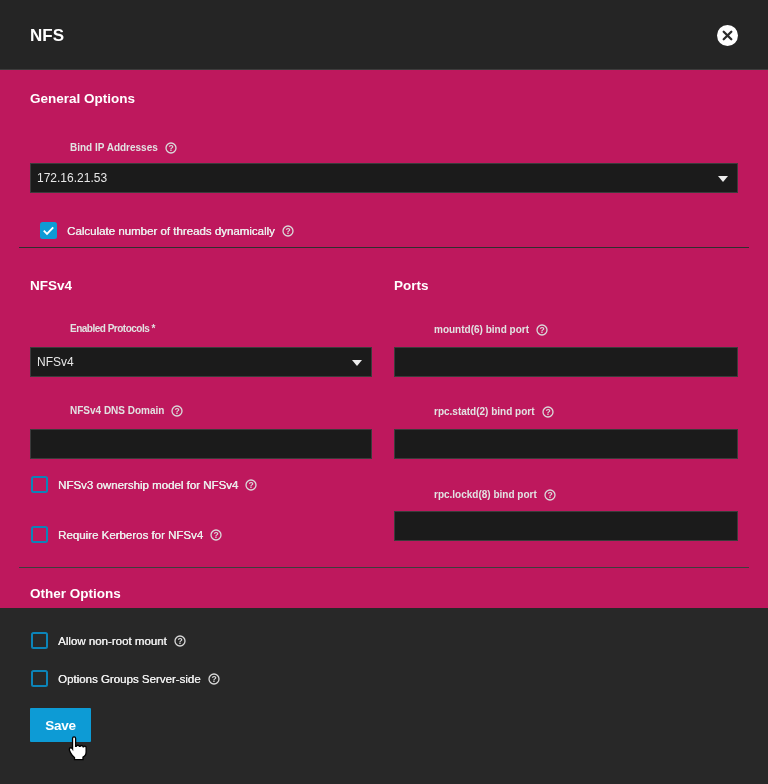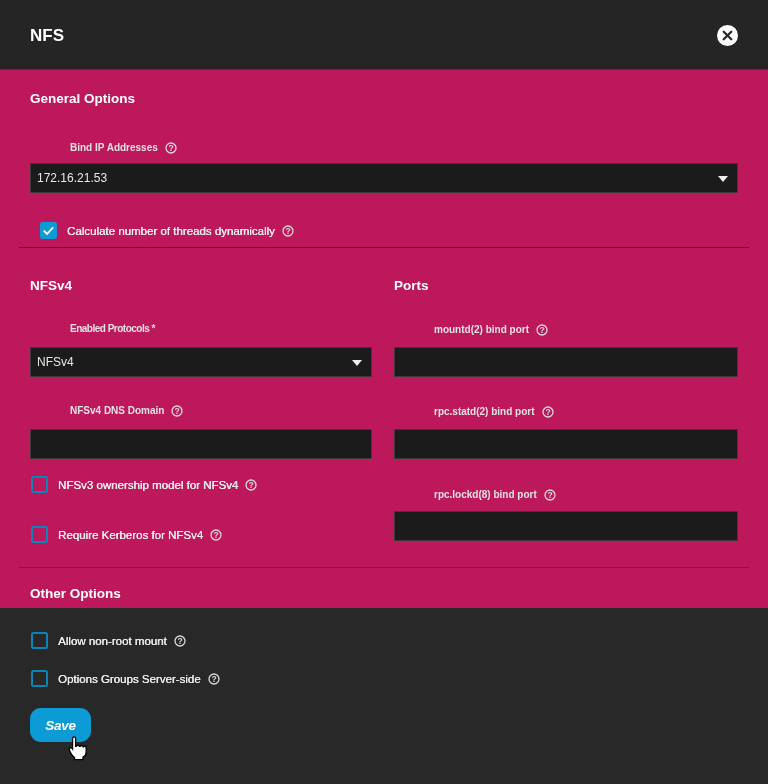--- a/index.html
+++ b/index.html
@@ -19,22 +19,22 @@
   .caret { position:absolute; right:9px; top:12px; width:0; height:0;
     border-left:5.5px solid transparent; border-right:5.5px solid transparent;
     border-top:6.5px solid #ededed; }
   .cbrow { position:absolute; display:flex; align-items:center; height:17px; }
   .cb { width:17px; height:17px; border-radius:2.5px; flex:0 0 auto; }
   .cb.on { background:#0d9bd5; }
   .cb.off { border:2px solid #0c84b8; background:transparent; }
   .cblbl { margin-left:10px; font-size:11.5px; font-weight:400; color:#ececec; text-shadow:0.35px 0 0 #ececec; }
   .div2 { position:absolute; left:19px; width:730px; height:1px; }
   .save { position:absolute; left:30px; top:708px; width:61px; height:34px; background:#0d9bd5;
-    border-radius:11px; color:#fff; font-size:13.5px; letter-spacing:-0.2px; font-weight:700; display:flex;
-    align-items:center; justify-content:center;font-style:italic; }
+    border-radius:1px; color:#fff; font-size:13.5px; letter-spacing:-0.2px; font-weight:700; display:flex;
+    align-items:center; justify-content:center; }
 </style>
 </head>
 <body>
 <div id="page">
   <div class="hdr"></div>
   <div class="title">NFS</div>
   <svg class="close" viewBox="0 0 21 21">
     <circle cx="10.5" cy="10.5" r="10.5" fill="#ffffff"></circle>
     <path d="M6.7 6.7 L14.3 14.3 M14.3 6.7 L6.7 14.3" stroke="#2b2b2b" stroke-width="2.3" stroke-linecap="round"></path>
   </svg>
@@ -71,21 +71,21 @@
 
   <div class="lblrow" style="left:30px; top:323px;">
     <span class="lbl" style="letter-spacing:-0.5px;">Enabled Protocols *</span>
   </div>
   <div class="inp" style="left:30px; top:347px; width:342px;">
     <span class="txt">NFSv4</span>
     <span class="caret"></span>
   </div>
 
   <div class="lblrow" style="left:394px; top:324px;">
-    <span class="lbl">mountd(2) bind port</span>
+    <span class="lbl">mountd(6) bind port</span>
     <svg class="q" width="12" height="12" viewBox="0 0 12 12">
         <circle cx="6" cy="6" r="5" fill="none" stroke="#dadada" stroke-width="1.3"></circle>
         <text x="6" y="8.9" font-size="8.6" font-weight="700" fill="#dadada" text-anchor="middle" font-family="Liberation Sans">?</text>
       </svg>
   </div>
   <div class="inp" style="left:394px; top:347px; width:344px;"></div>
 
   <div class="lblrow" style="left:30px; top:405px;">
     <span class="lbl">NFSv4 DNS Domain</span>
     <svg class="q" width="12" height="12" viewBox="0 0 12 12">

